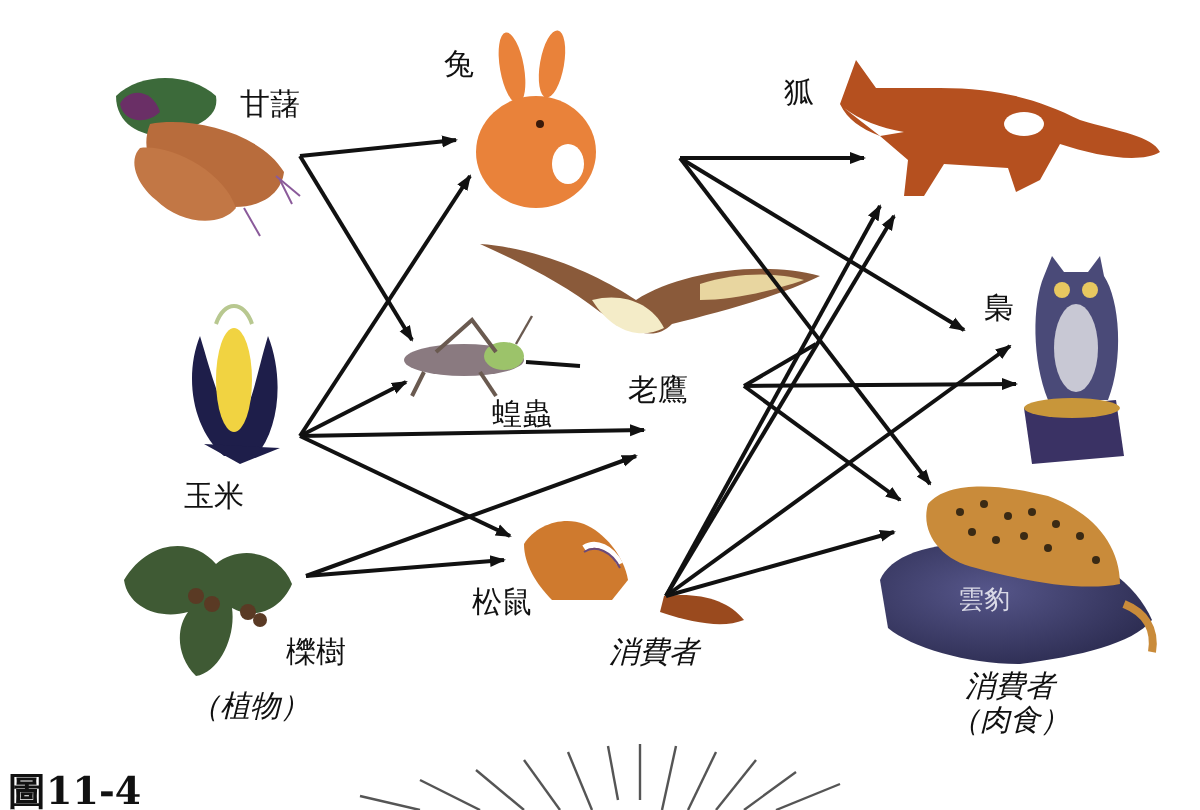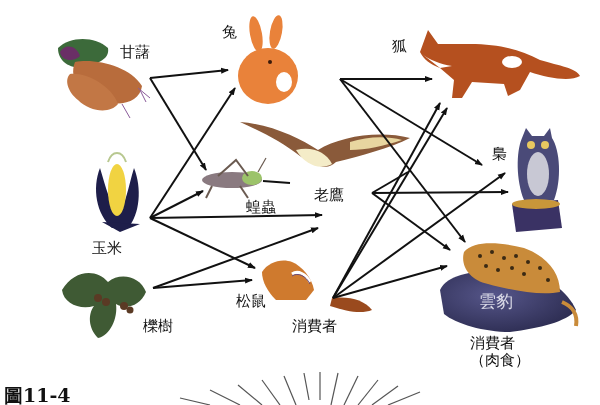--- a/index.html
+++ b/index.html
@@ -1,22 +1,22 @@
 <!DOCTYPE html>
 <html><head>
 <meta charset="utf-8">
 <style>
   html, body { margin: 0; padding: 0; background: #ffffff; }
   body { width: 600px; height: 405px; overflow: hidden; position: relative;
          font-family: "DejaVu Sans", "Liberation Sans", sans-serif; }
   .stage { position: absolute; left: 0; top: 0; width: 600px; height: 405px; }
   svg.web { position: absolute; left: 0; top: 0; }
   .label { position: absolute; font-size: 15px; color: #111; white-space: nowrap; line-height: 1.1; }
-  .label.center { text-align: left; }
-  .label.light { color: #d9d9e6; font-size: 17px; font-family: Liberation Serif, serif; }
+  .label.center { text-align: center; font-style: italic; }
+  .label.light { color: #d9d9e6; font-size: 13px; font-family: Liberation Serif, serif; }
   .fig-label { position: absolute; left: 4px; top: 383px; font-family: "DejaVu Serif", "Liberation Serif", serif;
                font-weight: bold; font-size: 19px; color: #111; }
 </style>
 </head>
 <body>
 
 <div class="stage">
 
   <svg class="web" width="600" height="405" viewBox="0 0 600 405">
     <defs>
@@ -171,20 +171,21 @@
   <div class="label" style="left:392px; top:38px;">狐</div>
   <div class="label" style="left:492px; top:146px;">梟</div>
   <div class="label" style="left:92px; top:240px;">玉米</div>
   <div class="label" style="left:210px; top:199px;margin-left:36px;">蝗蟲</div>
   <div class="label" style="left:314px; top:187px;">老鷹</div>
   <div class="label" style="left:236px; top:293px;">松鼠</div>
   <div class="label" style="left:143px; top:318px;text-align:center;">櫟樹</div>
   <div class="label light" style="left:479px; top:293px;">雲豹</div>
 
   <div class="label center" style="left:90px; top:345px; width:70px;">
+    <div>（植物）</div>
   </div>
   <div class="label center" style="left:292px; top:318px; width:70px;">
     <div>消費者</div>
   </div>
   <div class="label center" style="left:470px; top:335px; width:70px;">
     <div>消費者</div>
     <div>（肉食）</div>
   </div>
 
   <div class="fig-label">圖11-4</div>

